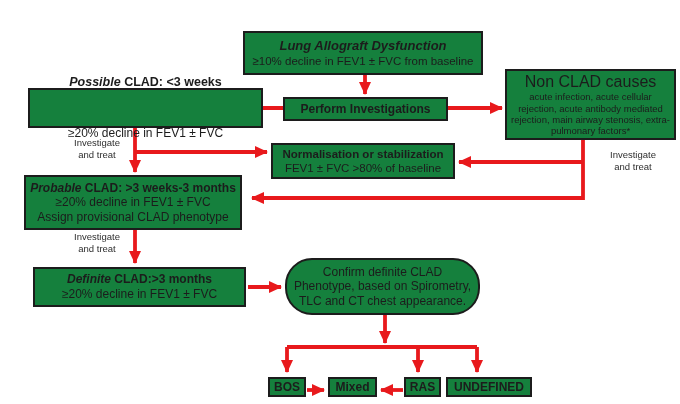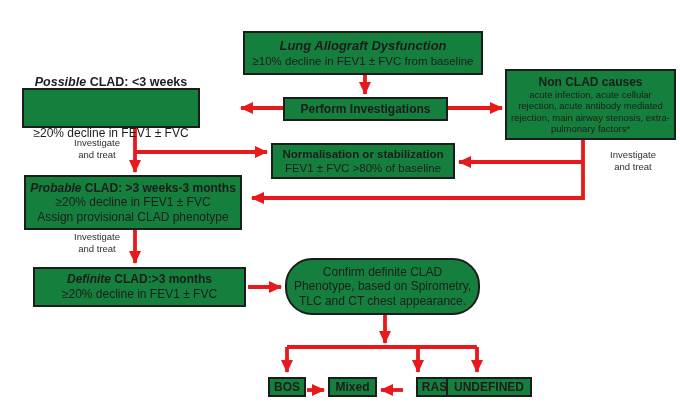--- a/index.html
+++ b/index.html
@@ -20,31 +20,31 @@
     text-align:center; line-height:1.22;
   }
   .bi { font-weight:bold; font-style:italic; }
   .b  { font-weight:bold; }
   .it { font-style:italic; }
 
   .lung     { left:243px; top:31px;  width:240px; height:44px; font-size:11.5px; }
   .lung .title { font-size:13px; }
   .perform  { left:283px; top:97px;  width:165px; height:24px; font-size:12px; font-weight:bold; }
   .nonclad  { left:505px; top:69px;  width:171px; height:71px; font-size:9.5px; line-height:1.2; padding:1px 3px; }
-  .nonclad .title { font-size:12px; font-weight:bold; }
-  .possible { left:22px;  top:88px;  width:178px; height:40px; font-size:12px;gap:36px; }
+  .nonclad .title { font-size:16px; font-weight:normal; }
+  .possible { left:28px;  top:88px;  width:235px; height:40px; font-size:12px;gap:36px; }
   .possible .title { font-size:12.5px; }
   .normal   { left:271px; top:143px; width:184px; height:36px; font-size:11.5px; }
   .probable { left:24px;  top:175px; width:218px; height:55px; font-size:12px; }
   .definite { left:33px;  top:267px; width:213px; height:40px; font-size:12px; }
   .confirm  { left:285px; top:258px; width:195px; height:57px; font-size:12px; padding:2px 5px;border-radius:27px; }
   .leaf { top:377px; height:20px; font-size:12px; font-weight:bold; }
   .bos   { left:268px; width:38px; }
   .mixed { left:328px; width:49px; }
-  .ras   { left:416px; width:37px; }
+  .ras   { left:404px; width:37px; }
   .undef { left:446px; width:86px; }
 
   .note {
     position:absolute; z-index:2; width:70px; text-align:center;
     font-size:9.5px; line-height:1.25; color:#2e2e2e;
   }
   .note1 { left:62px;  top:137px; }
   .note2 { left:62px;  top:231px; }
   .note3 { left:598px; top:149px; }
 </style>

